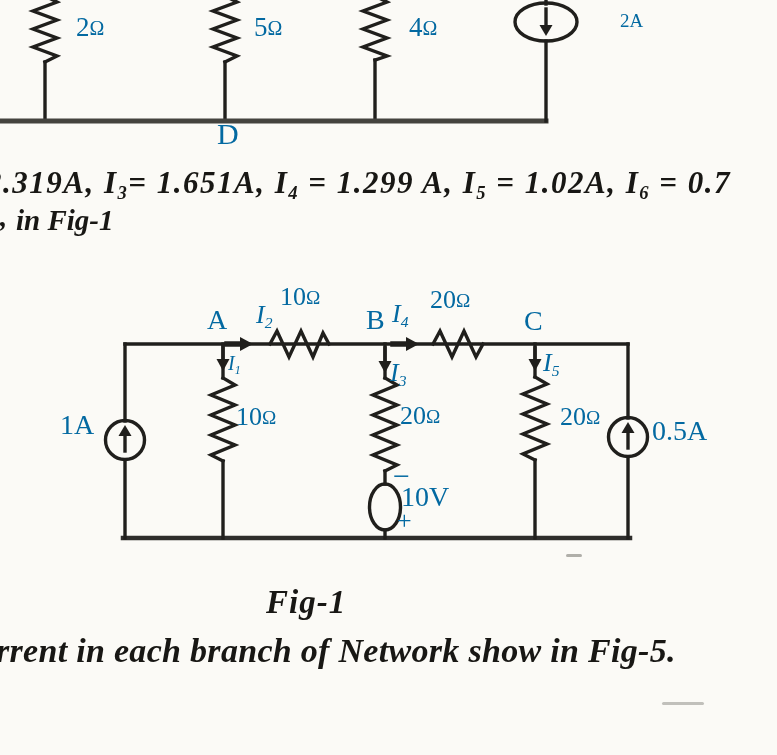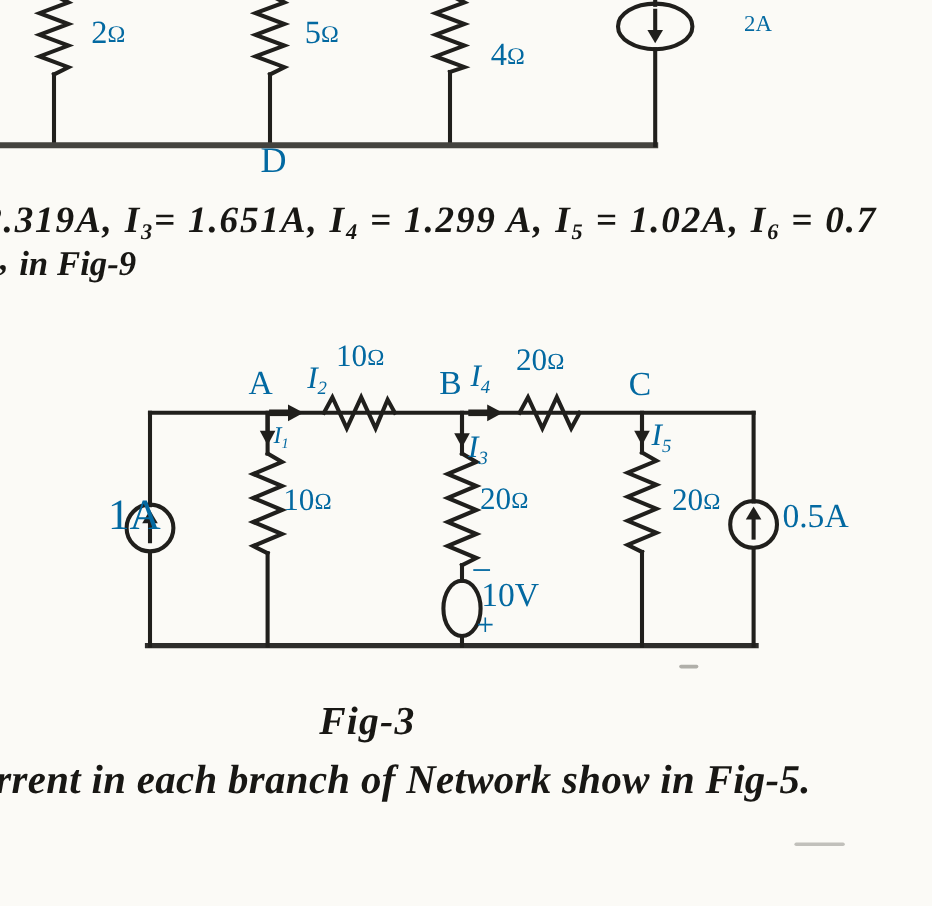--- a/index.html
+++ b/index.html
@@ -82,50 +82,50 @@
 
       <line class="thick" x1="227" y1="344" x2="242" y2="344"></line>
       <polygon class="ah" points="253,344 240,337 240,351"></polygon>
       <line class="thick" x1="393" y1="344" x2="408" y2="344"></line>
       <polygon class="ah" points="419,344 406,337 406,351"></polygon>
     </g>
   </svg>
 
   <span class="lbl" style="left:76px;top:14px;font-size:27px;"><span>2</span><span class="ohm">Ω</span></span>
   <span class="lbl" style="left:254px;top:14px;font-size:27px;text-align:right;"><span>5</span><span class="ohm">Ω</span></span>
-  <span class="lbl" style="left:409px;top:32px;font-size:27px;"><span>4</span><span class="ohm">Ω</span></span>
+  <span class="lbl" style="left:409px;top:14px;font-size:27px;"><span>4</span><span class="ohm">Ω</span></span>
   <span class="lbl" style="left:620px;top:11px;font-size:19px;">2A</span>
   <span class="lbl" style="left:217px;top:119px;font-size:30px;">D</span>
 
   <div class="txt w600" style="left:-14px;top:166px;font-size:31px;letter-spacing:1.5px;"><span>2.319A,  </span><span>I</span><sub>3</sub><span>= 1.651A, </span><span>I</span><sub>4</sub><span> = 1.299 A, </span><span>I</span><sub>5</sub><span> = 1.02A, </span><span>I</span><sub>6</sub><span> = 0.7</span></div>
   <div class="txt w600" style="left:0px;top:201px;font-size:29px;">,</div>
-  <div class="txt w600" style="left:16px;top:205px;font-size:29px;">in Fig-9</div>
+  <div class="txt w600" style="left:16px;top:205px;font-size:29px;">in Fig-1</div>
 
   <span class="lbl" style="left:207px;top:306px;font-size:28px;">A</span>
   <span class="lbl it" style="left:256px;top:302px;font-size:26px;"><span>I</span><sub>2</sub></span>
   <span class="lbl" style="left:280px;top:284px;font-size:26px;"><span>10</span><span class="ohm">Ω</span></span>
   <span class="lbl" style="left:366px;top:306px;font-size:28px;">B</span>
   <span class="lbl it" style="left:392px;top:301px;font-size:26px;"><span>I</span><sub>4</sub></span>
   <span class="lbl" style="left:430px;top:287px;font-size:26px;"><span>20</span><span class="ohm">Ω</span></span>
   <span class="lbl" style="left:524px;top:307px;font-size:28px;">C</span>
 
   <span class="lbl it" style="left:228px;top:353px;font-size:20px;"><span>I</span><sub>1</sub></span>
   <span class="lbl it" style="left:390px;top:360px;font-size:26px;"><span>I</span><sub>3</sub></span>
   <span class="lbl it" style="left:543px;top:350px;font-size:26px;"><span>I</span><sub>5</sub></span>
 
   <span class="lbl" style="left:236px;top:404px;font-size:26px;"><span>10</span><span class="ohm">Ω</span></span>
   <span class="lbl" style="left:400px;top:403px;font-size:26px;"><span>20</span><span class="ohm">Ω</span></span>
   <span class="lbl" style="left:560px;top:404px;font-size:26px;"><span>20</span><span class="ohm">Ω</span></span>
 
-  <span class="lbl" style="left:60px;top:411px;font-size:36px;margin-left:30px;">1A</span>
+  <span class="lbl" style="left:60px;top:411px;font-size:28px;">1A</span>
   <span class="lbl" style="left:652px;top:417px;font-size:28px;">0.5A</span>
 
   <span class="lbl" style="left:393px;top:461px;font-size:30px;">−</span>
   <span class="lbl" style="left:401px;top:483px;font-size:28px;">10V</span>
   <span class="lbl" style="left:397px;top:508px;font-size:26px;">+</span>
 
-  <div class="txt w600" style="left:266px;top:584px;font-size:33px;letter-spacing:1px;">Fig-3</div>
+  <div class="txt w600" style="left:266px;top:584px;font-size:33px;letter-spacing:1px;">Fig-1</div>
   <div class="txt w700" style="left:-4px;top:632px;font-size:34px;letter-spacing:0.3px;">rrent in each branch of Network show in Fig-5.</div>
 
   <div class="artifact" style="left:566px;top:554px;width:16px;height:3px;background:#908e89;opacity:.7;"></div>
   <div class="artifact" style="left:662px;top:702px;width:42px;height:3px;background:#b3b1ac;opacity:.8;"></div>
 
 </div>
 
 </body></html>

